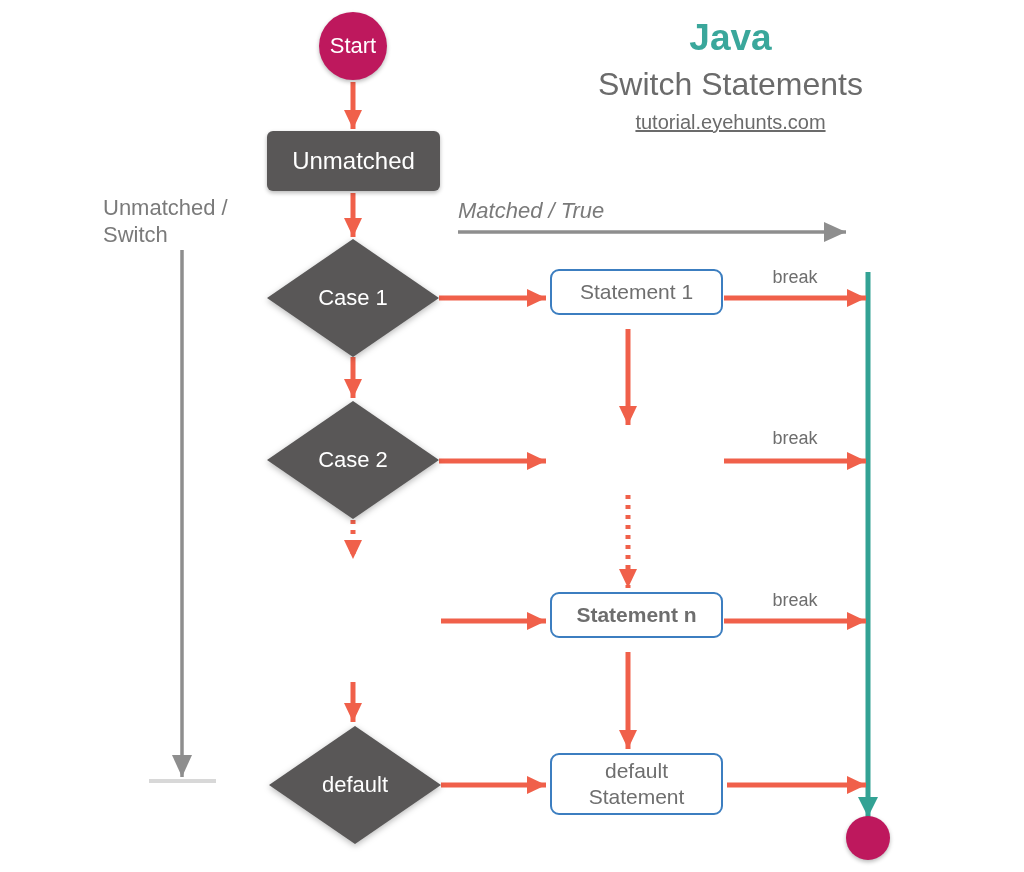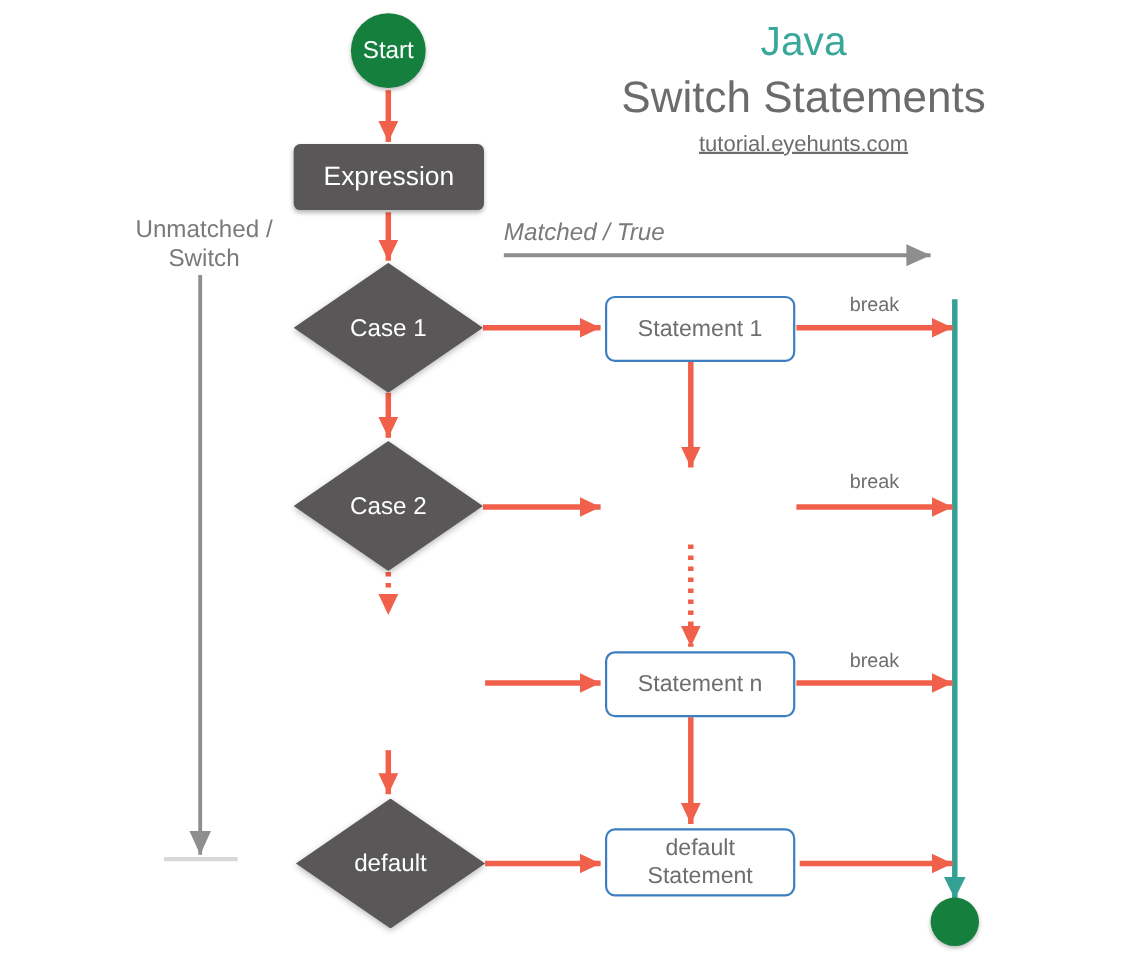--- a/index.html
+++ b/index.html
@@ -1,46 +1,46 @@
 <!DOCTYPE html>
 <html><head>
 <meta charset="utf-8">
 <style>
   html,body { margin:0; padding:0; background:#ffffff; }
   body { width:1024px; height:872px; font-family:"Liberation Sans", sans-serif; }
   .canvas { position:relative; width:1024px; height:872px; overflow:hidden; background:#ffffff; }
   svg.connectors { position:absolute; left:0; top:0; width:1024px; height:872px; }
 
   .node { position:absolute; display:flex; align-items:center; justify-content:center; color:#ffffff; box-sizing:border-box; }
-  .terminator { background:#15803d; border-radius:50%; box-shadow:0 2px 4px rgba(0,0,0,.28); }
+  .terminator { background:#be185d; border-radius:50%; box-shadow:0 2px 4px rgba(0,0,0,.28); }
   .start { left:319px; top:12px; width:68px; height:68px; font-size:22px; }
   .end-node { left:846px; top:816px; width:44px; height:44px; }
   .process { background:#595757; border-radius:6px; box-shadow:0 2px 4px rgba(0,0,0,.28); }
   .expression { left:267px; top:131px; width:173px; height:60px; font-size:24px; }
 
   .diamond-wrap { position:absolute; width:172px; height:118px; filter:drop-shadow(0 2px 3px rgba(0,0,0,.28)); }
   .diamond { width:100%; height:100%; background:#595757; clip-path:polygon(50% 0,100% 50%,50% 100%,0 50%);
              display:flex; align-items:center; justify-content:center; color:#fff; font-size:22px; }
   .d1 { left:267px; top:239px; } .d2 { left:267px; top:401px; }
   .dn { left:267px; top:563px; } .dd { left:269px; top:726px; }
 
-  .stmt { position:absolute; width:173px; height:60px; background:#ffffff; border:2px solid #3c7ec0; border-radius:9px;
+  .stmt { position:absolute; width:173px; height:46px; background:#ffffff; border:2px solid #3c7ec0; border-radius:9px;
           display:flex; align-items:center; justify-content:center; color:#6e6e6e; font-size:21px; box-sizing:border-box;
           text-align:center; }
   .s1 { left:550px; top:269px; } .s2 { left:550px; top:432px; }
-  .sn { left:550px; top:592px; }
+  .sn { left:550px; top:592px;font-weight:bold; }
   .sd { left:550px; top:753px; height:62px; white-space:pre-line; line-height:1.25; }
 
   .title-block { position:absolute; left:558px; top:18px; width:345px; text-align:center; }
-  .brand { color:#3aa79b; font-size:37px; line-height:1.1; }
-  .subtitle { color:#6b6b6b; font-size:40px; line-height:1.1; margin-top:8px; }
+  .brand { color:#3aa79b; font-size:37px; line-height:1.1;font-weight:bold; }
+  .subtitle { color:#6b6b6b; font-size:32px; line-height:1.1; margin-top:8px; }
   .site { color:#6b6b6b; font-size:20px; text-decoration:underline; margin-top:9px; display:inline-block; }
 
   .lbl { position:absolute; color:#7a7a7a; font-size:22px; }
-  .lbl-unmatched { left:103px; top:195px; width:165px; text-align:center; line-height:1.22; }
+  .lbl-unmatched { left:103px; top:195px; width:165px; text-align:left; line-height:1.22; }
   .lbl-matched { left:458px; top:198px;font-style:italic; }
   .lbl-break { position:absolute; color:#6e6e6e; font-size:18px; width:60px; text-align:center; }
   .b1 { left:765px; top:267px; } .b2 { left:765px; top:428px; } .b3 { left:765px; top:590px; }
 </style>
 </head>
 <body>
 
 <div class="canvas">
 
   <svg class="connectors" viewBox="0 0 1024 872">
@@ -89,21 +89,21 @@
     <span class="site">tutorial.eyehunts.com</span>
   </div>
 
   <div class="lbl lbl-unmatched">
     <span>Unmatched /</span><br>
     <span>Switch</span>
   </div>
   <div class="lbl lbl-matched">Matched / True</div>
 
   <div class="node terminator start">Start</div>
-  <div class="node process expression">Expression</div>
+  <div class="node process expression">Unmatched</div>
   <div class="node terminator end-node"></div>
 
   <div class="diamond-wrap d1">
     <div class="diamond">Case 1</div>
   </div>
   <div class="diamond-wrap d2">
     <div class="diamond">Case 2</div>
   </div>
   <div class="diamond-wrap dd">
     <div class="diamond">default</div>

